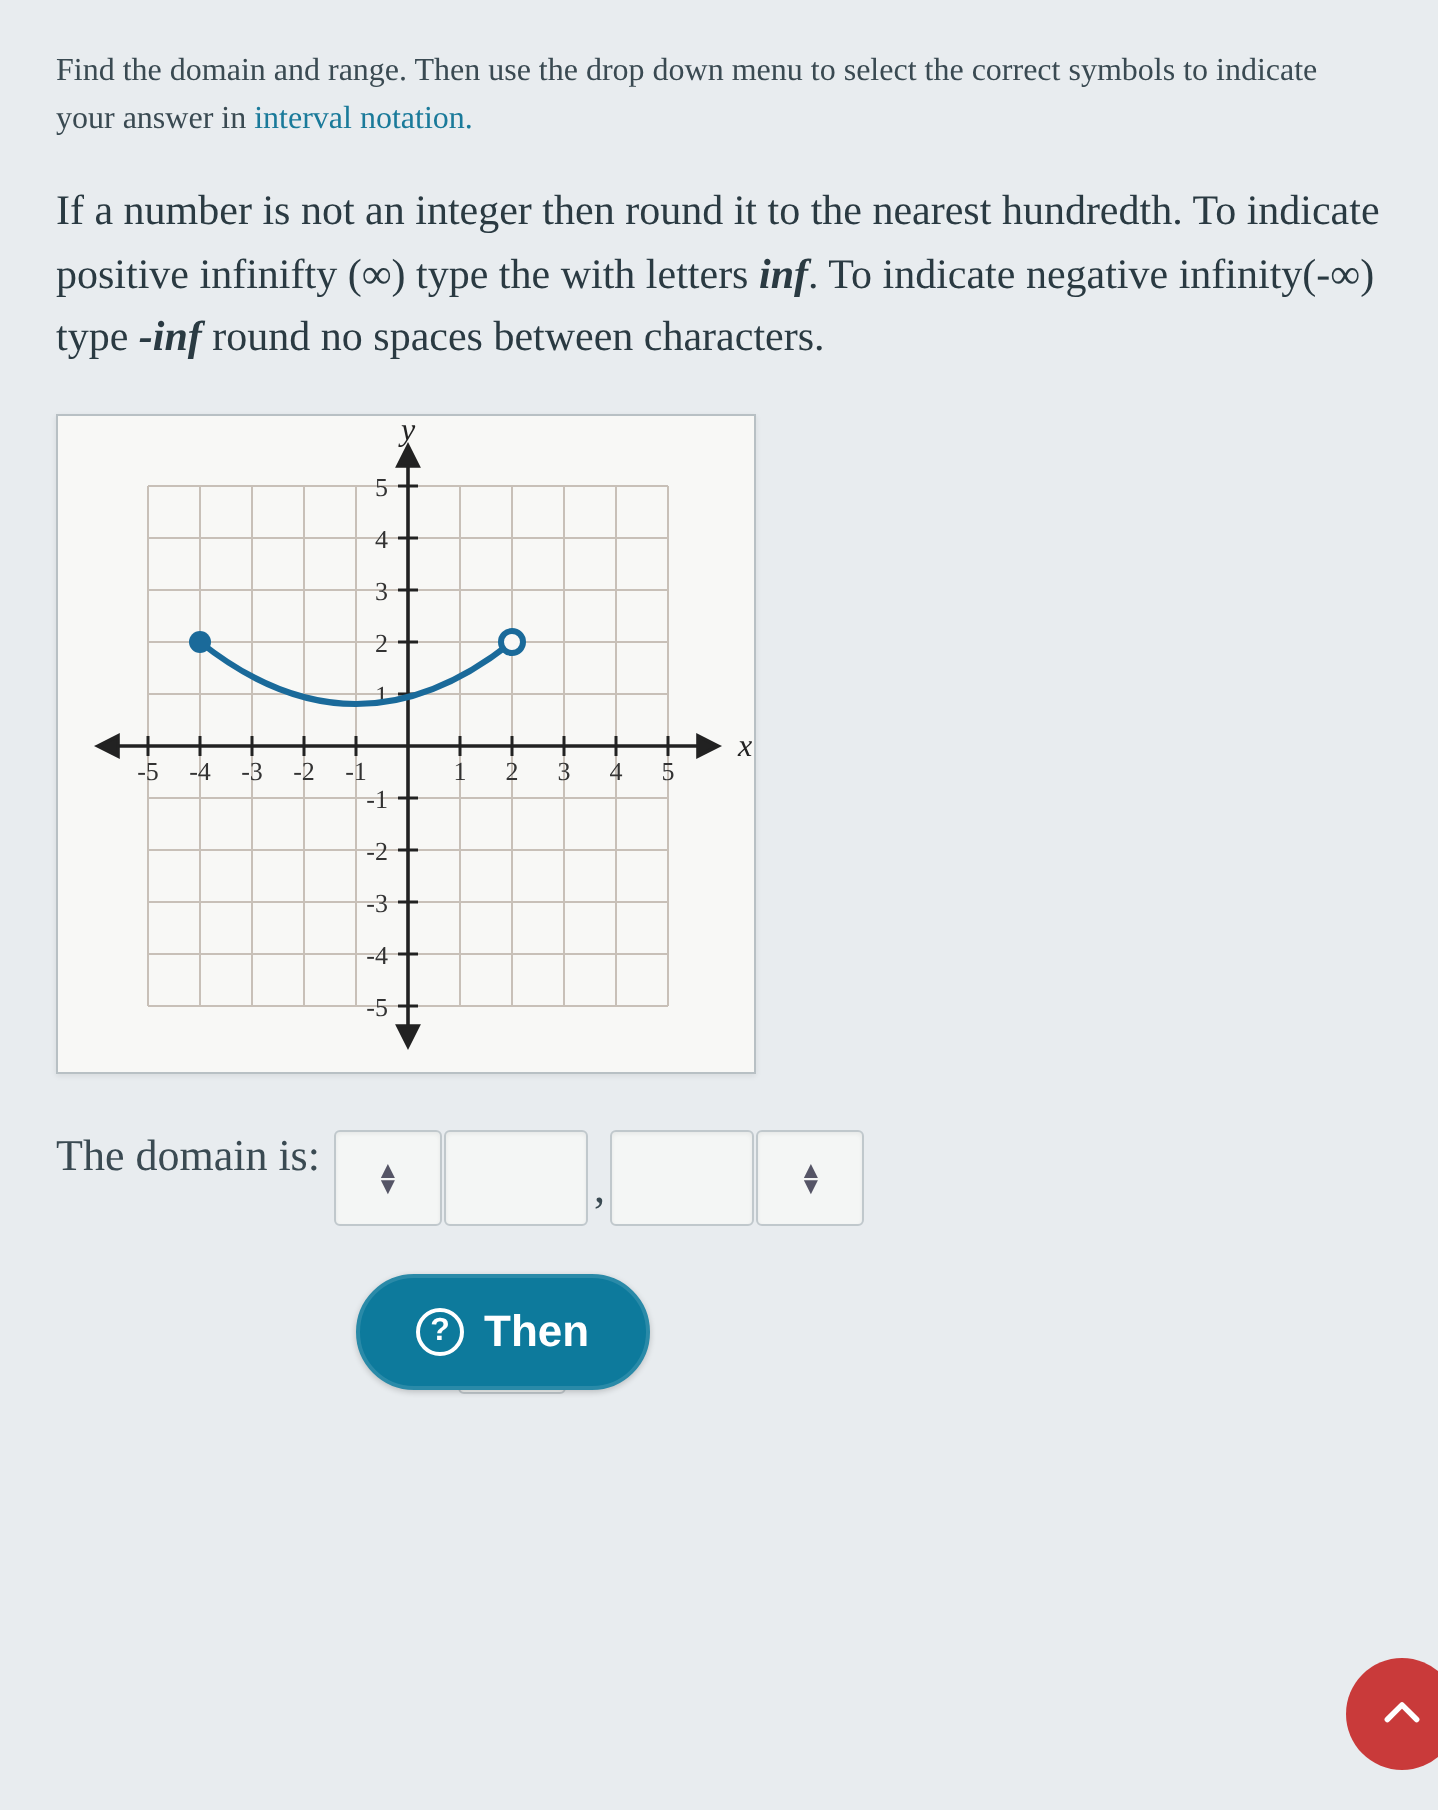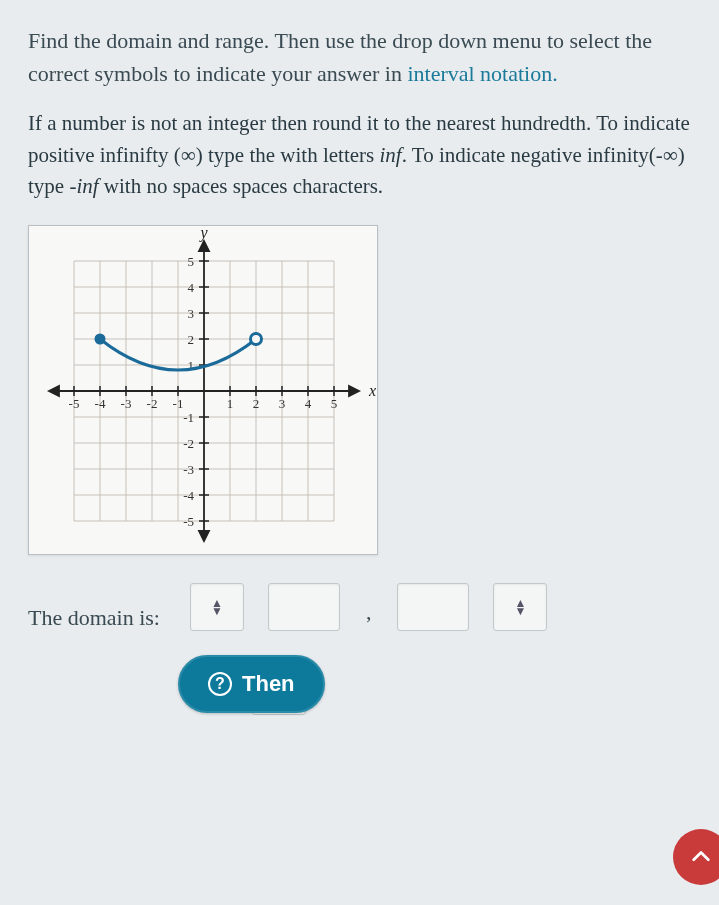--- a/index.html
+++ b/index.html
@@ -7,49 +7,49 @@
     font-family: Georgia, 'Times New Roman', serif;
     background: #e8ecef;
     width: 719px;
     height: 905px;
     padding: 24px 28px;
     color: #2a3a42;
     position: relative;
     overflow: hidden;
   }
   .question-text {
-    font-size: 22px;
+    font-size: 16px;
     line-height: 1.5;
     margin-bottom: 18px;
     color: #3a4a52;
   }
   .question-text .link {
     color: #1a7a9a;
   }
   .instruction-text {
     font-size: 21px;
     line-height: 1.5;
     margin-bottom: 22px;
     color: #2a3a42;
     font-weight: 500;
   }
-  .instruction-text .ital { font-style: italic; font-weight: normal;}
+  .instruction-text .ital { font-style: italic; font-weight: bold;}
   .graph-box {
     width: 350px;
     height: 330px;
     border: 1px solid #b8c0c4;
     background: #f8f8f6;
     position: relative;
     margin-bottom: 28px;
     box-shadow: 0 1px 3px rgba(0,0,0,.08);
   }
   .answer-row {
     display: flex;
-    align-items: flex-end;
-    gap: 24px;
+    align-items: flex-start;
+    gap: 1px;
     margin-bottom: 36px;
     font-size: 22px;
     color: #3a4a52;
   }
   .label { margin-right: 6px; }
   .dropdown {
     width: 54px;
     height: 48px;
     background: #f4f6f5;
     border: 1px solid #c0c8cc;
@@ -114,21 +114,21 @@
   }
 </style>
 </head>
 <body>
 
 <div class="question-text">
   <span>Find the domain and range. Then use the drop down menu to select the correct symbols to indicate your answer in </span><span class="link">interval notation.</span>
 </div>
 
 <div class="instruction-text">
-  <span>If a number is not an integer then round it to the nearest hundredth. To indicate positive infinifty (∞) type the with letters </span><span class="ital">inf</span><span>. To indicate negative infinity(-∞) type </span><span class="ital">-inf</span><span> with no spaces spaces characters.</span>
+  <span>If a number is not an integer then round it to the nearest hundredth. To indicate positive infinifty (∞) type the with letters </span><span class="ital">inf</span><span>. To indicate negative infinity(-∞) type </span><span class="ital">-inf</span><span> round no spaces between characters.</span>
 </div>
 
 <div class="graph-box">
   <svg viewBox="0 0 350 330" width="350" height="330">
 
     <g stroke="#c8c0b8" stroke-width="1">
 
       <line x1="45" y1="35" x2="45" y2="295"></line>
       <line x1="71" y1="35" x2="71" y2="295"></line>
       <line x1="97" y1="35" x2="97" y2="295"></line>

